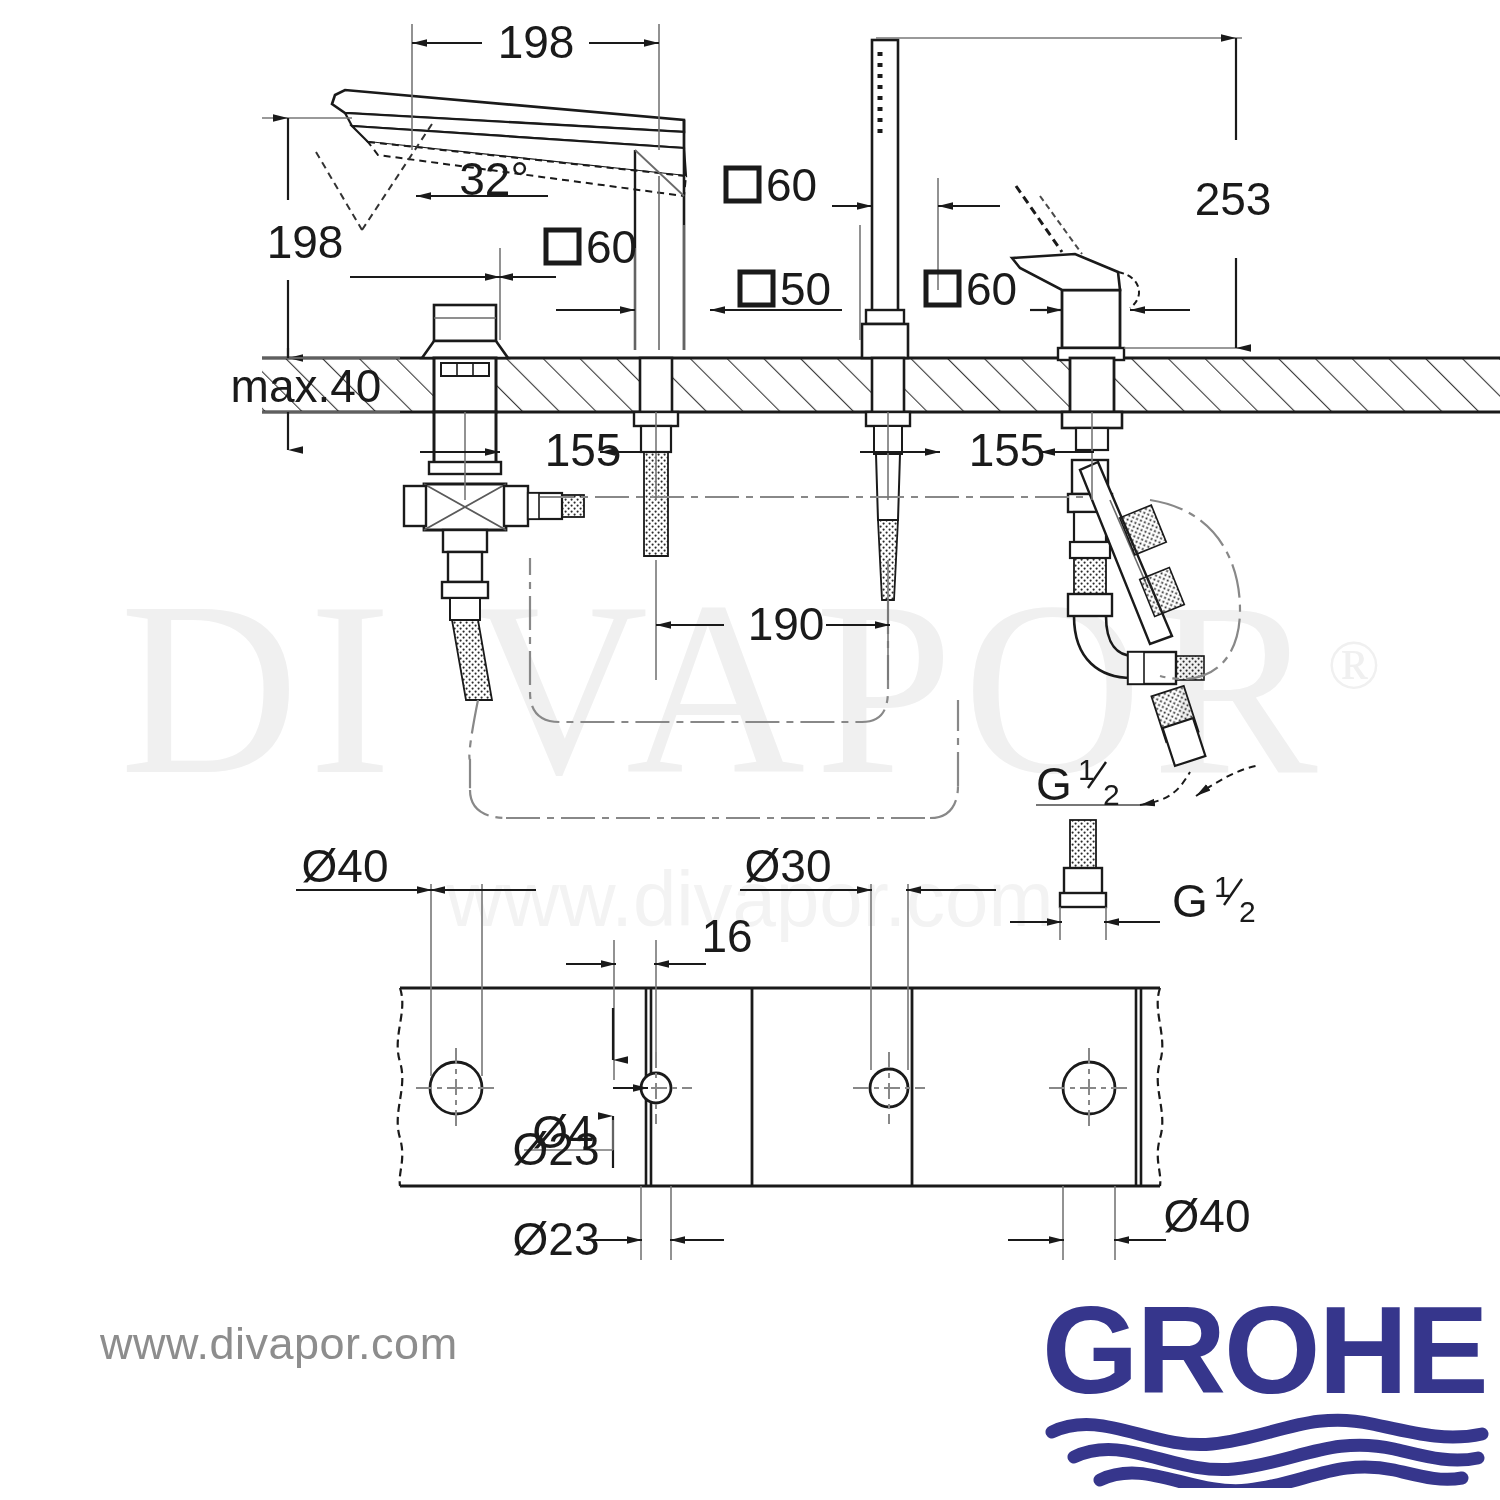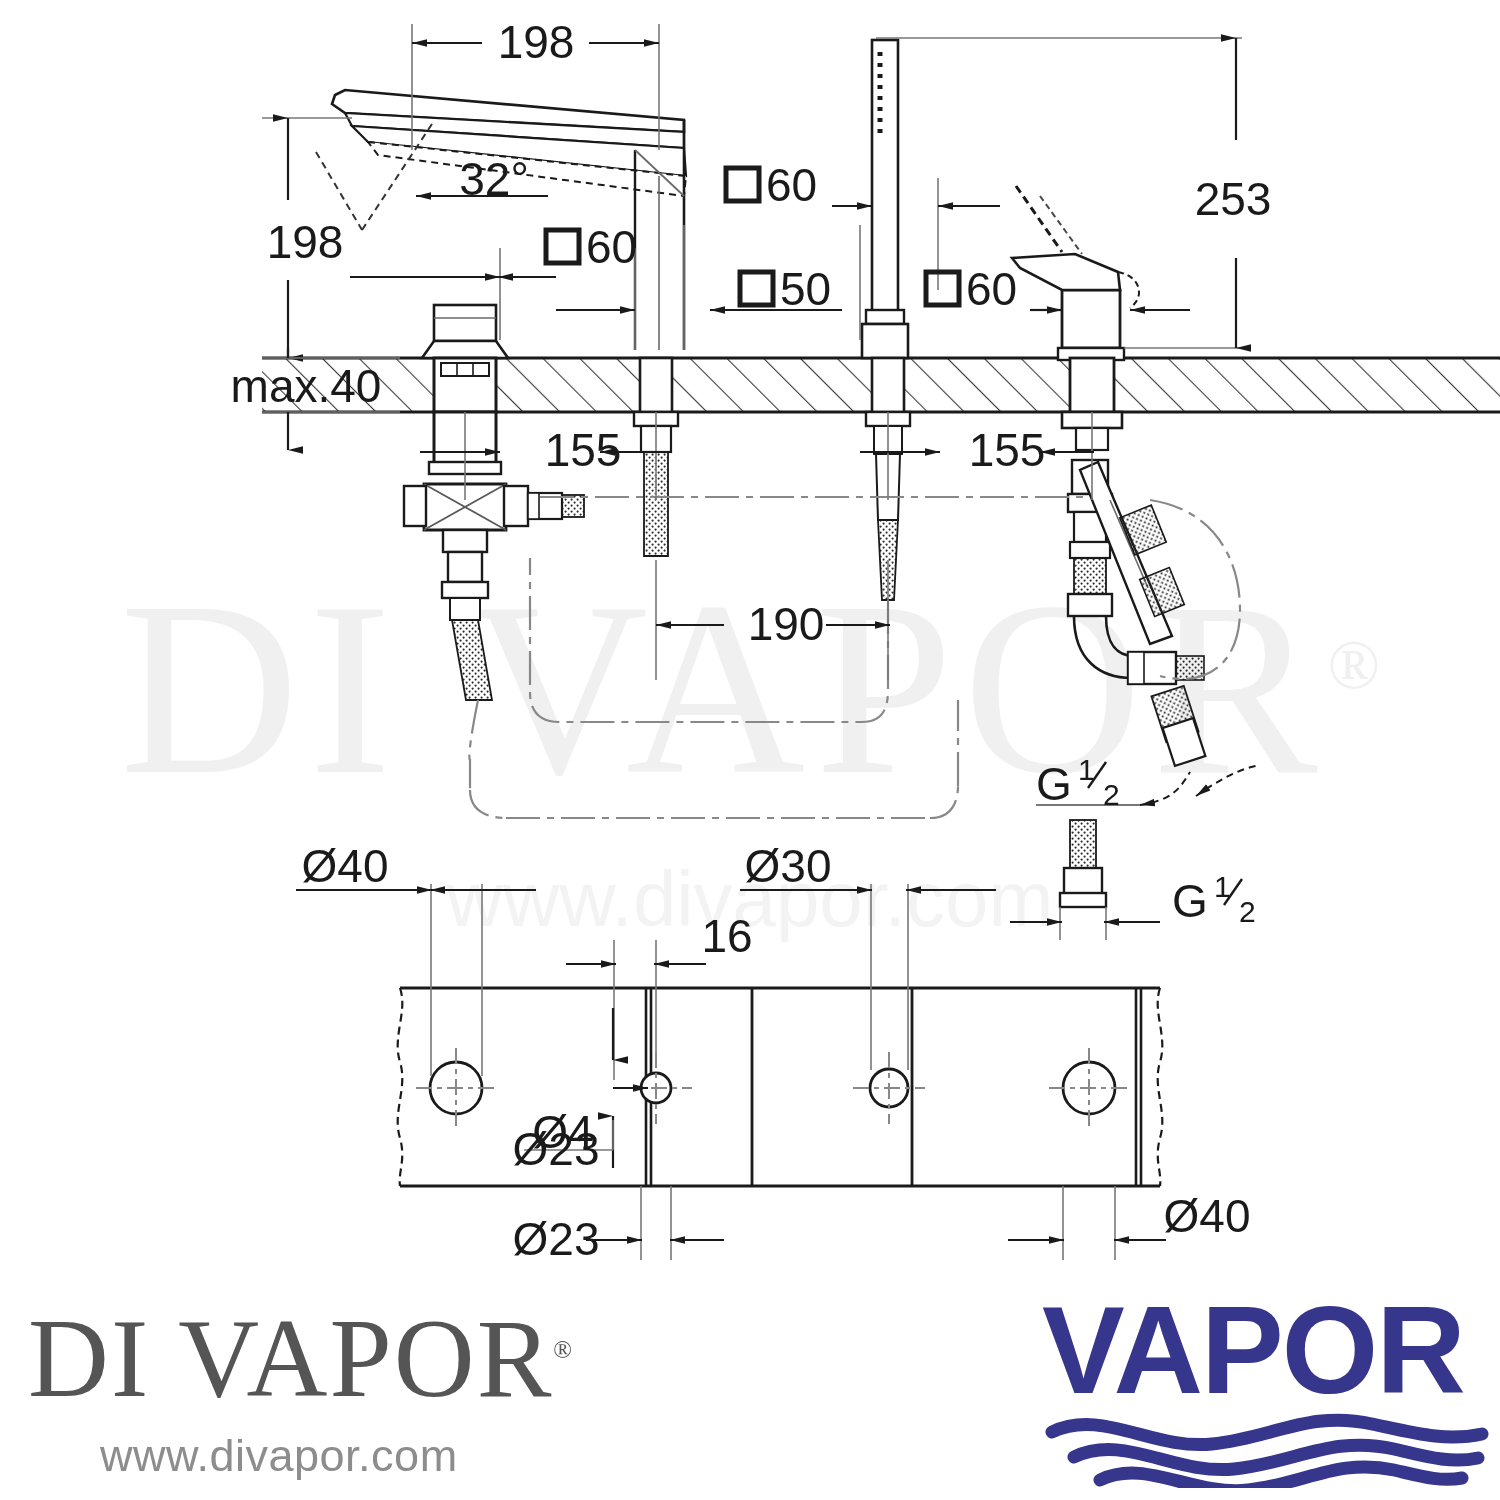--- a/index.html
+++ b/index.html
@@ -432,26 +432,25 @@
       <text x="788" y="882" text-anchor="middle">Ø30</text>
       <text x="1207" y="1232" text-anchor="middle">Ø40</text>
     </g>
 
     <g class="dim-text" font-size="46">
       <text x="556" y="1255" text-anchor="middle">Ø23</text>
     </g>
   </svg>
 
   <div class="divapor-logo">
-    <div class="divapor-word"><span>DI VAPOR</span><sup>®</sup></div>
     <div class="divapor-url">www.divapor.com</div>
   </div>
 
   <div class="grohe-logo">
-    <div class="grohe-word">VAPOR</div>
+    <div class="grohe-word">GROHE</div>
     <svg width="450" height="76" viewBox="0 0 450 76">
       <path d="M10,20 C60,-4 110,38 170,32 C230,26 268,-2 330,12 C372,21 404,30 440,22" fill="none" stroke="#36368c" stroke-width="13" stroke-linecap="round"></path>
       <path d="M32,45 C82,21 132,63 192,57 C252,51 290,23 352,37 C382,44 408,52 436,46" fill="none" stroke="#36368c" stroke-width="13" stroke-linecap="round"></path>
       <path d="M58,68 C104,46 150,84 206,78 C262,72 296,46 352,58 C378,64 398,70 420,66" fill="none" stroke="#36368c" stroke-width="13" stroke-linecap="round"></path>
     </svg>
   </div>
 
 </div>
 
 </body></html>

